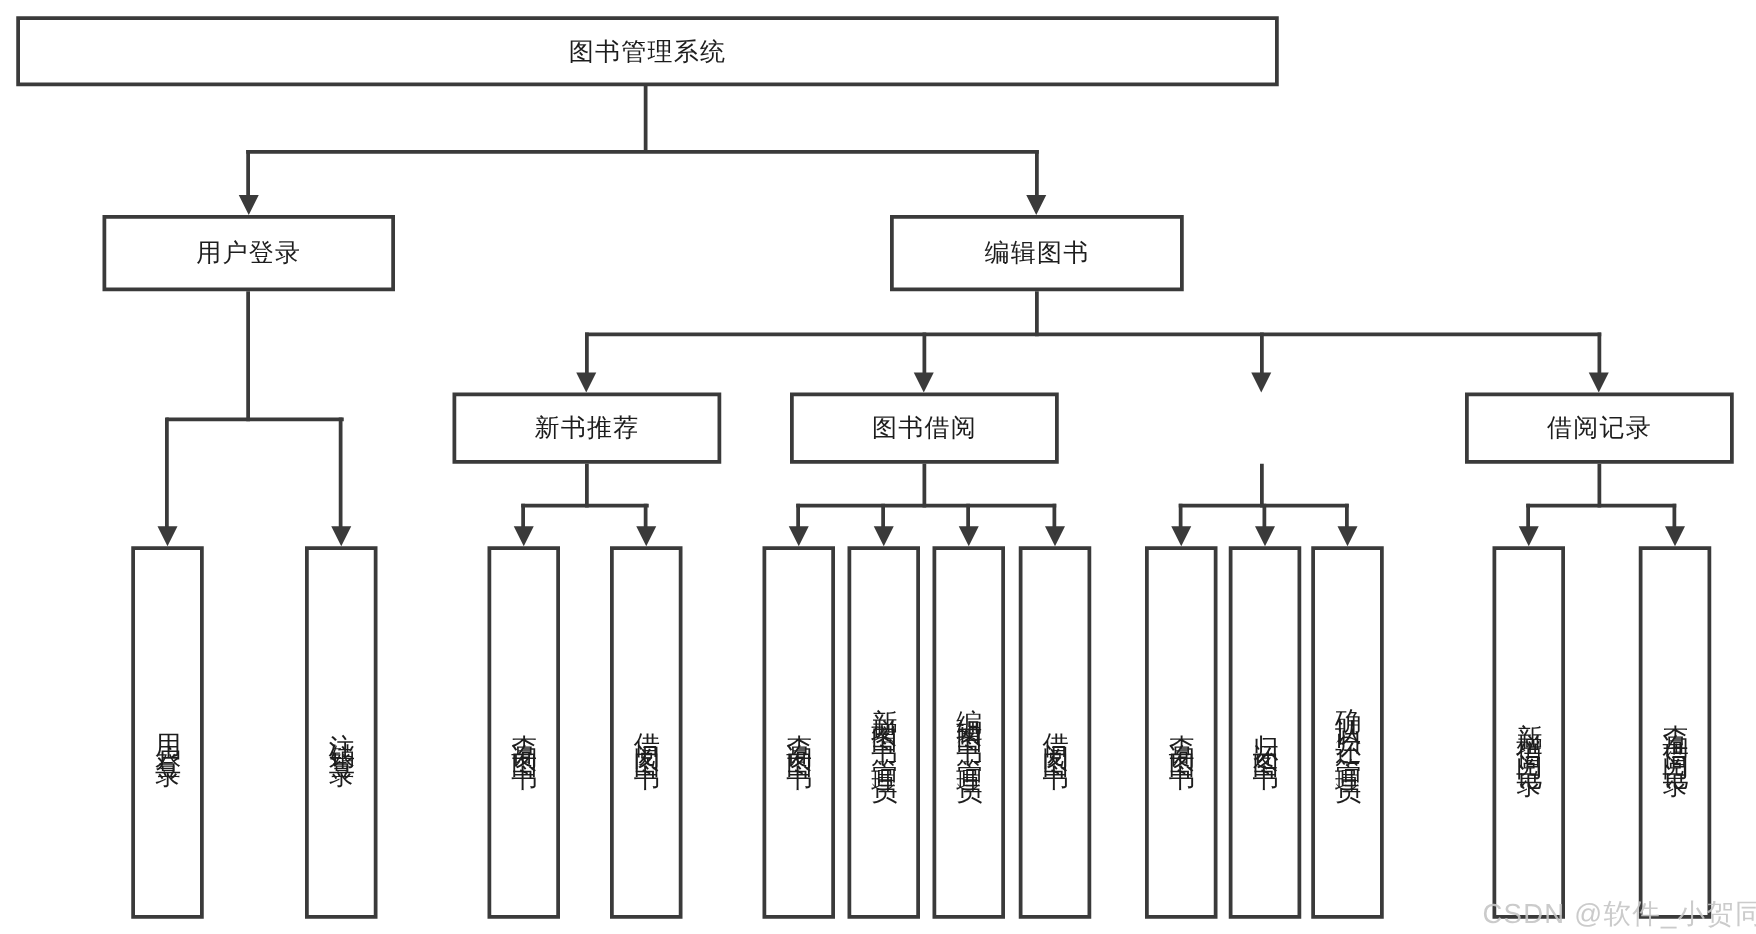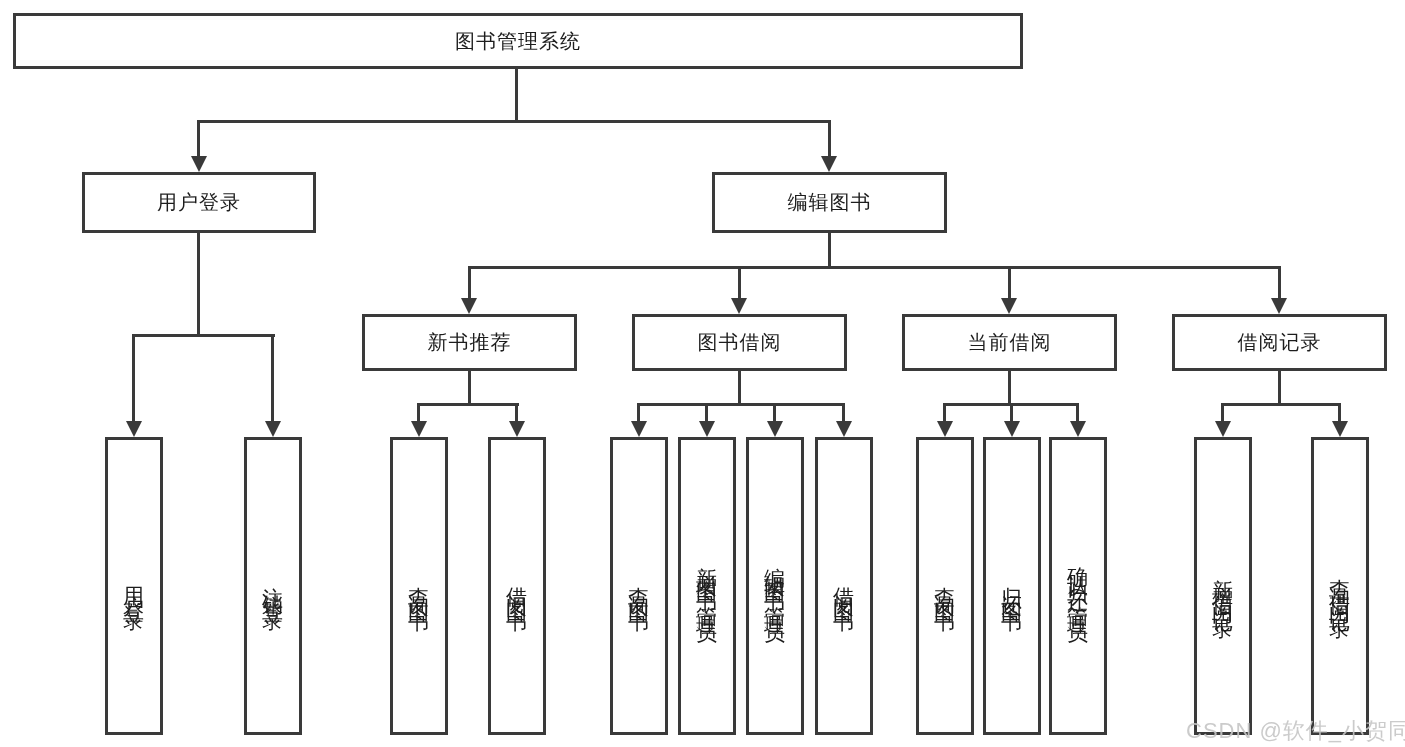--- a/index.html
+++ b/index.html
@@ -109,23 +109,20 @@
   <div class="arrow" style="left:1001px;top:298px"></div>
   <div class="vline" style="left:1278px;top:266px;height:34px"></div>
   <div class="arrow" style="left:1271px;top:298px"></div>
 
   <div class="box hbox" style="left:632px;top:314px;width:215px;height:57px">
     <span>图书借阅</span>
   </div>
   <div class="box hbox" style="left:362px;top:314px;width:215px;height:57px">
     <span>新书推荐</span>
   </div>
-  <div class="box hbox" style="left:902px;top:314px;width:215px;height:57px">
-    <span>当前借阅</span>
-  </div>
   <div class="box hbox" style="left:1172px;top:314px;width:215px;height:57px">
     <span>借阅记录</span>
   </div>
 
   <div class="vline" style="left:468px;top:371px;height:35px"></div>
   <div class="hline" style="left:417px;top:403px;width:102px"></div>
   <div class="vline" style="left:417px;top:403px;height:20px"></div>
   <div class="arrow" style="left:411px;top:421px"></div>
   <div class="vline" style="left:515px;top:403px;height:20px"></div>
   <div class="arrow" style="left:509px;top:421px"></div>

